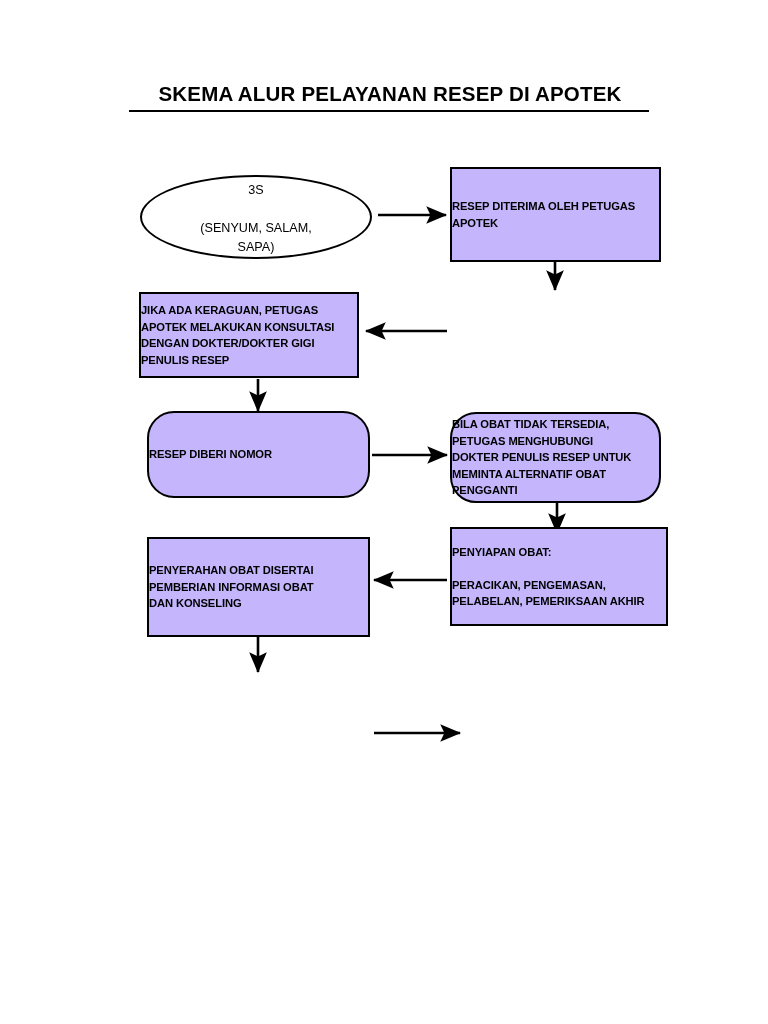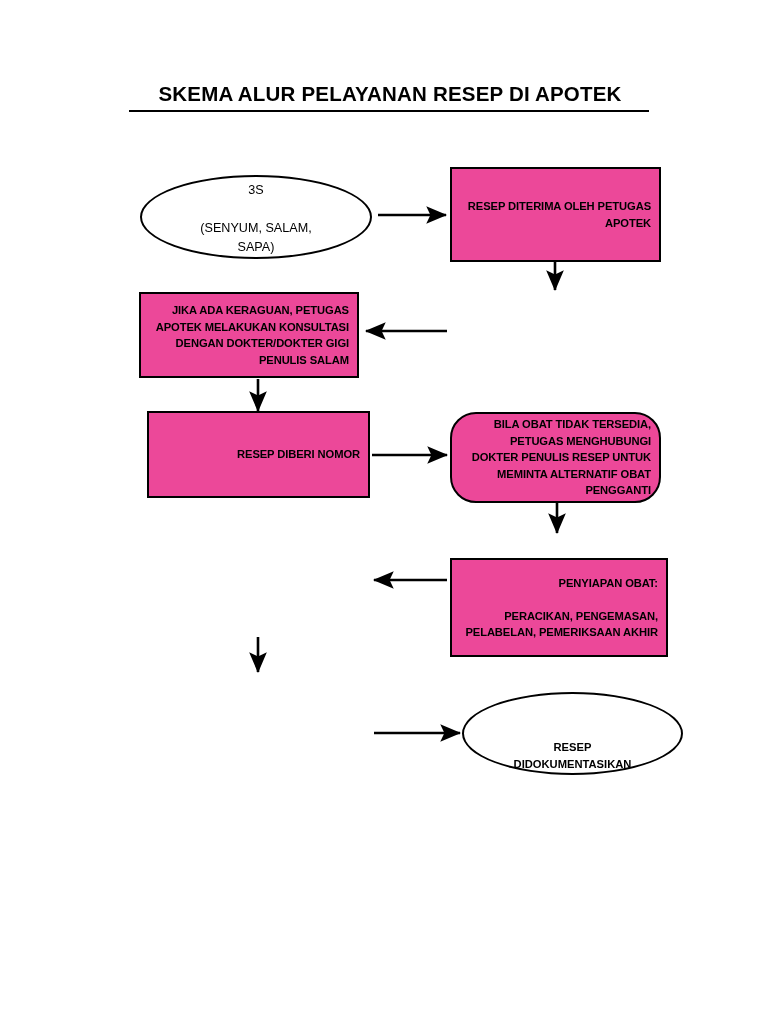--- a/index.html
+++ b/index.html
@@ -45,27 +45,27 @@
     top: 110px;
     width: 520px;
     height: 2px;
     background: #000;
   }
 
   
   .node {
     position: absolute;
     box-sizing: border-box;
-    background: #ec4899;
+    background: #c4b5fd;
     border: 2.2px solid #000000;
     display: flex;
     align-items: center;
     justify-content: center;
-    text-align: right;
-    padding: 2px 8px;
+    text-align: left;
+    padding: 2px 0;
   }
   .node .txt {
     font-family: "Liberation Sans", sans-serif;
     font-weight: bold;
     font-size: 11.2px;
     line-height: 16.5px;
     letter-spacing: -0.1px;
     width: 100%;
     white-space: pre-line;
   }
@@ -168,42 +168,43 @@
   <div class="node" style="left:450px; top:167px; width:211px; height:95px;">
     <div class="txt">RESEP DITERIMA OLEH PETUGAS
 APOTEK</div>
   </div>
 
 
   <div class="node" style="left:139px; top:292px; width:220px; height:86px;">
     <div class="txt">JIKA ADA KERAGUAN, PETUGAS
 APOTEK MELAKUKAN KONSULTASI
 DENGAN DOKTER/DOKTER GIGI
-PENULIS SALAM</div>
-  </div>
-
-  <div class="node" style="left:147px; top:411px; width:223px; height:87px;">
+PENULIS RESEP</div>
+  </div>
+
+  <div class="node" style="left:147px; top:411px; width:223px; height:87px;border-radius:27px;">
     <div class="txt">RESEP DIBERI NOMOR</div>
   </div>
 
   <div class="node" style="left:450px; top:412px; width:211px; height:91px;border-radius:26px;">
     <div class="txt">BILA OBAT TIDAK TERSEDIA,
 PETUGAS MENGHUBUNGI
 DOKTER PENULIS RESEP UNTUK
 MEMINTA ALTERNATIF OBAT
 PENGGANTI</div>
   </div>
 
-  <div class="node" style="left:450px; top:558px; width:218px; height:99px;">
+  <div class="node" style="left:450px; top:527px; width:218px; height:99px;">
     <div class="txt">PENYIAPAN OBAT:
 
 PERACIKAN, PENGEMASAN,
 PELABELAN, PEMERIKSAAN AKHIR</div>
   </div>
 
-
-
-  <div class="ellipse" style="left:462px; top:692px; width:221px; height:83px;">
-    <div class="txt">RESEP
-DIDOKUMENTASIKAN</div>
-  </div>
+  <div class="node" style="left:147px; top:537px; width:223px; height:100px;">
+    <div class="txt">PENYERAHAN OBAT DISERTAI
+PEMBERIAN INFORMASI OBAT
+DAN KONSELING</div>
+  </div>
+
+
 
 </div>
 
 </body></html>

